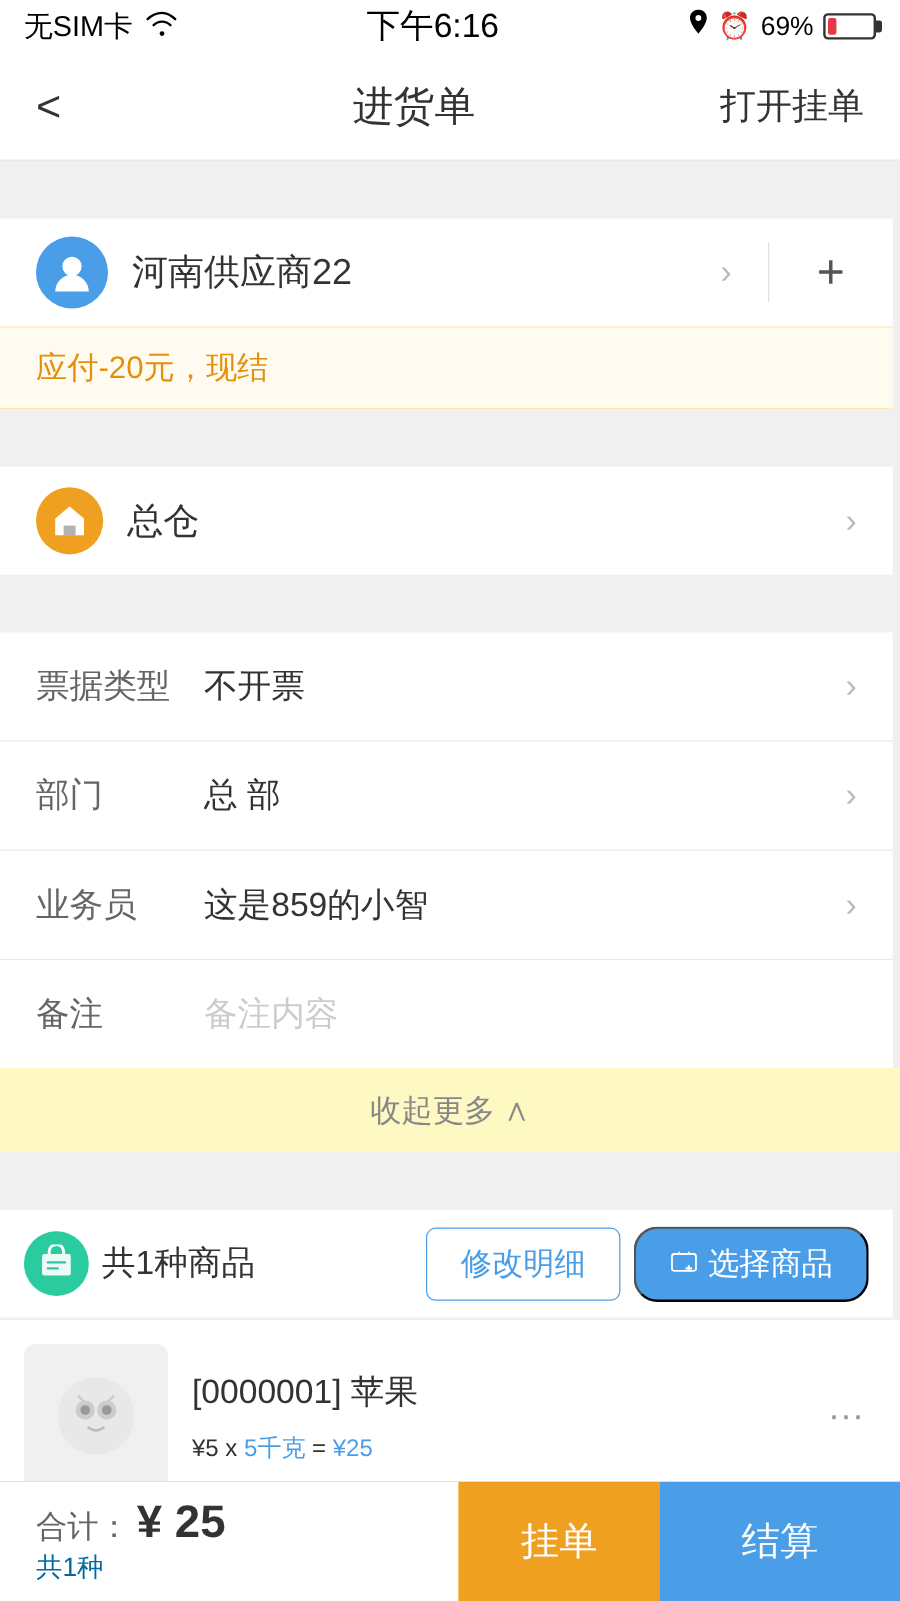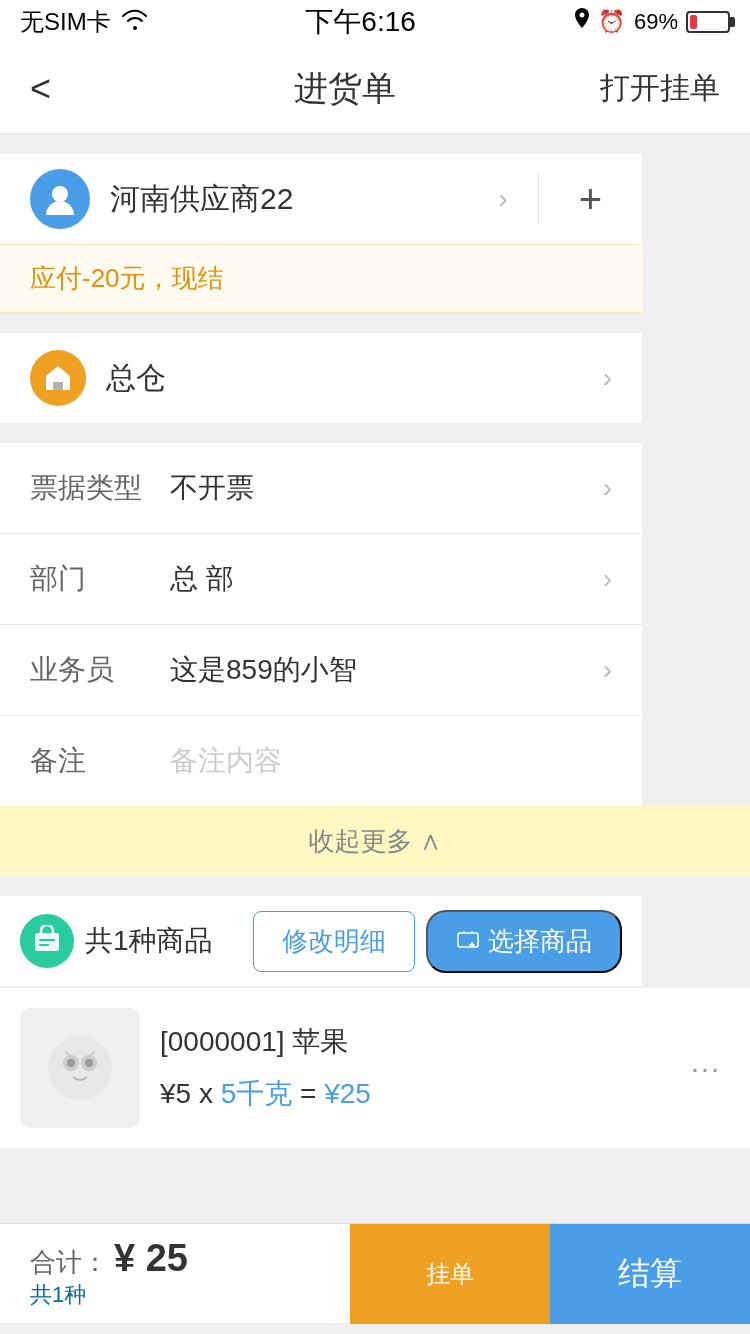--- a/index.html
+++ b/index.html
@@ -88,21 +88,22 @@
     }
     .thin-separator {
       width: 100%;
       height: 1px;
       background: #e8e8e8;
     }
 
     
     .card {
       background: #fff;
-      width: 642px;
+      width: 744px;
+      margin-top: 28px;
     }
 
     
     .supplier-row {
       display: flex;
       align-items: center;
       padding: 0 30px;
       height: 90px;
     }
     .supplier-avatar {
@@ -264,37 +265,37 @@
     }
     .product-info {
       flex: 1;
     }
     .product-name {
       font-size: 28px;
       color: #333;
       margin-bottom: 14px;
     }
     .product-price {
-      font-size: 28px;
+      font-size: 20px;
       color: #333;
     }
     .product-price .highlight {
       color: #4a9ee8;
     }
     .more-btn {
       font-size: 30px;
       color: #999;
       padding: 10px;
       cursor: pointer;
     }
 
     
     .bottom-bar {
       position: fixed;
-      bottom: 11px;
+      bottom: 0;
       left: 0;
       width: 750px;
       height: 100px;
       display: flex;
       align-items: center;
       background: #fff;
       border-top: 1px solid #e0e0e0;
     }
     .total-section {
       flex: 1;
@@ -310,27 +311,27 @@
     .total-amount {
       font-size: 38px;
       font-weight: bold;
       color: #333;
     }
     .total-count {
       font-size: 22px;
       color: #0369a1;
     }
     .btn-hold {
-      width: 200px;
+      width: 168px;
       height: 100px;
       background: #f0a020;
       display: flex;
       align-items: center;
       justify-content: center;
-      font-size: 24px;
+      font-size: 32px;
       color: #fff;
       cursor: pointer;
       font-weight: 500;
     }
     .btn-checkout {
       width: 200px;
       height: 100px;
       background: #4a9ee8;
       display: flex;
       align-items: center;

